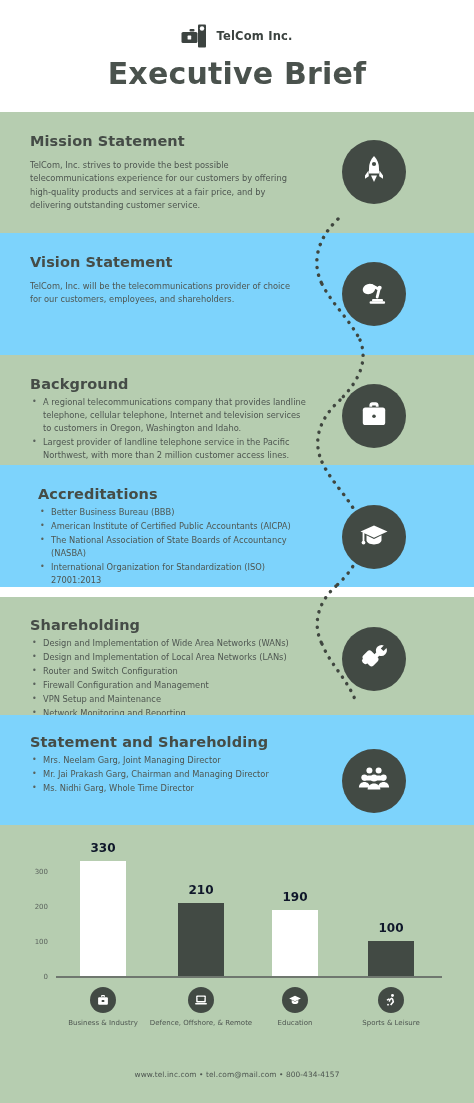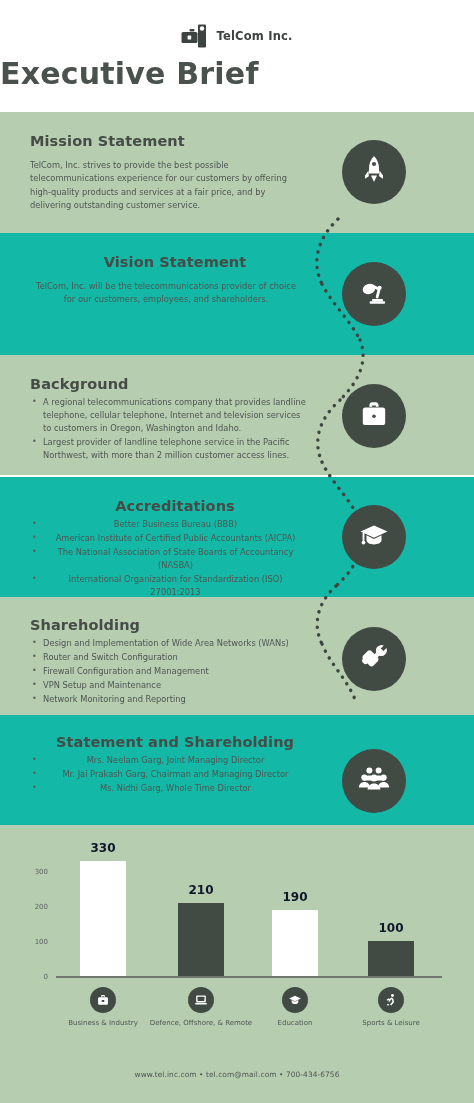--- a/index.html
+++ b/index.html
@@ -22,30 +22,30 @@
   }
   .brand-row {
     position:absolute; left:0; top:24px; width:474px;
     display:flex; align-items:center; justify-content:center; gap:9px;
   }
   .brand-logo { width:26px; height:24px; display:block; }
   .brand-name {
     font-size:11.5px; font-weight:bold; color:#3c4340; letter-spacing:.2px;
   }
   .doc-title {
-    position:absolute; left:0; top:56px; width:474px; text-align:left;
+    position:absolute; left:0; top:56px; width:474px; text-align:center;
     font-size:30px; font-weight:bold; color:#4a524d; letter-spacing:.2px;
   }
 
   
   .section {
     position:absolute; left:0; width:474px;
   }
   .section.green { background:#b6cdb0; }
-  .section.white { background:#14b8a6;text-align:center; }
+  .section.white { background:#7dd3fc; }
   .sec-inner { padding-left:30px; padding-right:0; width:320px; }
   .sec-title {
     font-size:14.5px; font-weight:bold; color:#454c47; letter-spacing:.1px;
   }
   .sec-body {
     margin-top:10px;
     font-size:8.3px; line-height:1.62; color:#4e5651;
     width:272px;
   }
   .sec-list { margin-top:4px; list-style:none; width:278px; }
@@ -141,37 +141,38 @@
   <div class="section green" style="top:355px;height:120px;">
     <div class="sec-inner" style="padding-top:21px;">
       <div class="sec-title">Background</div>
       <ul class="sec-list">
         <li>A regional telecommunications company that provides landline telephone, cellular telephone, Internet and television services to customers in Oregon, Washington and Idaho.</li>
         <li>Largest provider of landline telephone service in the Pacific Northwest, with more than 2 million customer access lines.</li>
       </ul>
     </div>
   </div>
 
-  <div class="section white" style="top:477px;height:122px;">
+  <div class="section white" style="top:465px;height:122px;padding-left:8px;">
     <div class="sec-inner" style="padding-top:21px;">
       <div class="sec-title">Accreditations</div>
       <ul class="sec-list">
         <li>Better Business Bureau (BBB)</li>
         <li>American Institute of Certified Public Accountants (AICPA)</li>
         <li>The National Association of State Boards of Accountancy (NASBA)</li>
         <li>International Organization for Standardization (ISO) 27001:2013</li>
       </ul>
     </div>
   </div>
 
   <div class="section green" style="top:597px;height:118px;">
     <div class="sec-inner" style="padding-top:20px;">
       <div class="sec-title">Shareholding</div>
       <ul class="sec-list">
         <li>Design and Implementation of Wide Area Networks (WANs)</li>
+        <li>Design and Implementation of Local Area Networks (LANs)</li>
         <li>Router and Switch Configuration</li>
         <li>Firewall Configuration and Management</li>
         <li>VPN Setup and Maintenance</li>
         <li>Network Monitoring and Reporting</li>
       </ul>
     </div>
   </div>
 
   <div class="section white" style="top:715px;height:110px;">
     <div class="sec-inner" style="padding-top:19px;">
@@ -333,15 +334,15 @@
             <path d="M17.8 10.2 12 13.6l-1.6 5.6 3.4.9 1.1-4 3-1.6 1.4 4.8-5.5 7 2.8 2.2 6.6-7.9-2-7.6z"></path>
             <path d="M11.4 12.2 6 14.6l1.2 3 5.4-2.1z"></path>
             <circle cx="9.2" cy="26.6" r="2.1"></circle>
           </svg>
         </div>
         <div class="cat-label">Sports &amp; Leisure</div>
       </div>
     </div>
   </div>
 
-  <div class="footer">www.tel.inc.com • tel.com@mail.com • 700-434-6756</div>
+  <div class="footer">www.tel.inc.com • tel.com@mail.com • 800-434-4157</div>
 
 </div>
 
 </body></html>

